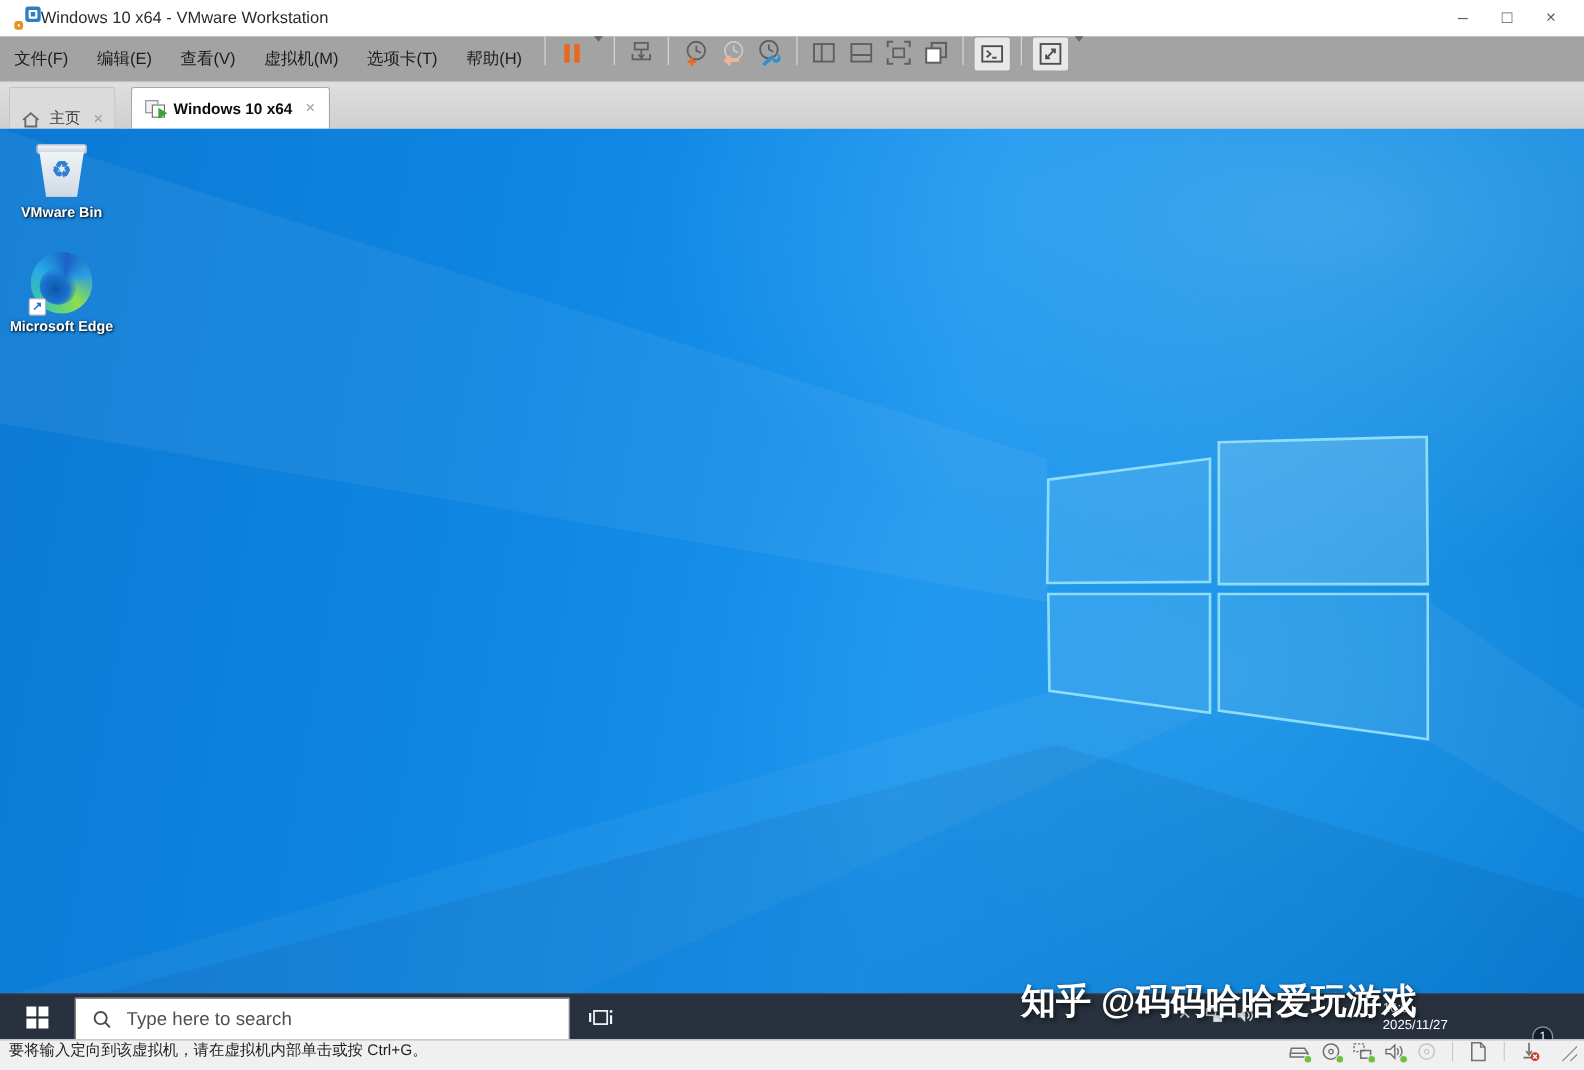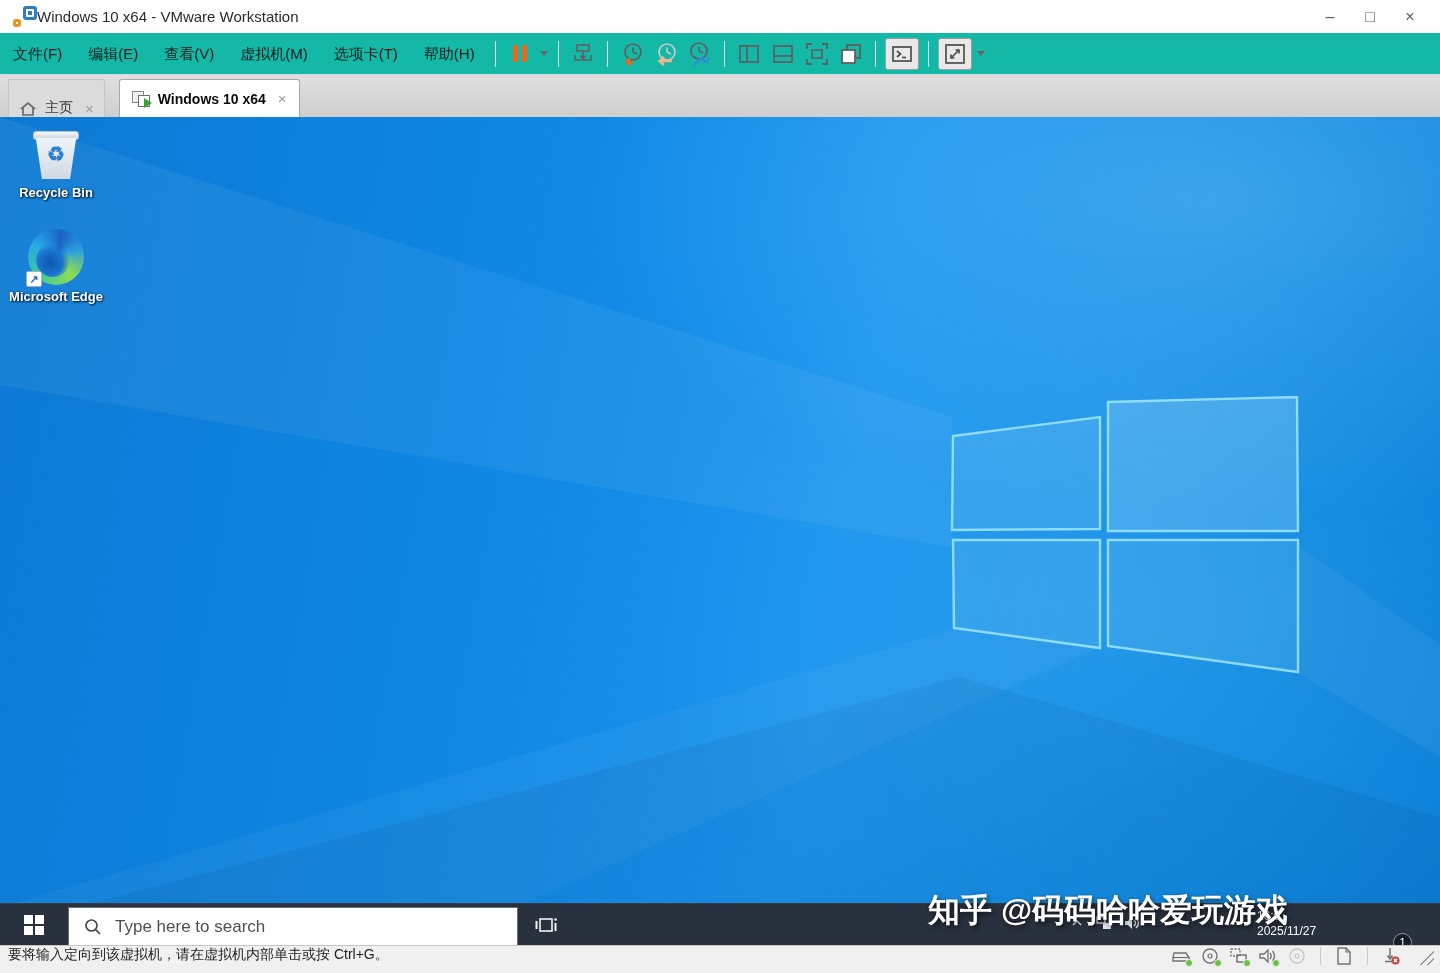--- a/index.html
+++ b/index.html
@@ -11,21 +11,21 @@
   .titlebar { position:absolute; top:0; left:0; right:0; height:33px; background:#fff; display:flex; align-items:center; }
   .app-icon { position:relative; width:24px; height:21px; margin-left:13px; }
   .app-icon .sq-blue { position:absolute; right:0; top:0; width:14px; height:14px; background:#2e7fc2; border-radius:3px; }
   .app-icon .sq-blue::after { content:""; position:absolute; inset:3px; border:2px solid #fff; border-radius:1px; }
   .app-icon .sq-orange { position:absolute; left:0; bottom:0; width:8px; height:8px; border:3.5px solid #e8921d; border-radius:3px; background:#fff; }
   .title-text { font-size:15px; color:#2b2b2b; }
   .win-controls { margin-left:auto; display:flex; align-items:center; margin-right:10px; }
   .win-btn { width:40px; height:28px; display:flex; align-items:center; justify-content:center; color:#5c5c5c; font-size:16px; }
 
   
-  .menubar { position:absolute; top:33px; left:0; right:0; height:42px; background:#14b8a6; border-bottom:1px solid #d8d8d8; display:flex; align-items:center; }
+  .menubar { position:absolute; top:33px; left:0; right:0; height:42px; background:#a3a3a3; border-bottom:1px solid #d8d8d8; display:flex; }
   .menu-item { padding:0 13px; font-size:15px; color:#1c1c1c; line-height:42px; }
   .tb-sep { width:1px; height:26px; background:#dcdcdc; margin:0 7px; }
   .tb-btn { min-width:30px; height:30px; display:flex; align-items:center; justify-content:center; margin:0 2px; }
   .tb-btn.pressed { border:1px solid #9f9f9f; border-radius:3px; background:#e9e9e9; width:34px; height:32px; }
   .pause-bars { display:flex; gap:4px; }
   .pause-bars i { display:block; width:5px; height:17px; background:#e8681c; border-radius:1px; }
   .caret { width:0; height:0; border-left:4px solid transparent; border-right:4px solid transparent; border-top:5px solid #666; margin:0 3px; }
 
   
   .tabbar { position:absolute; top:75px; left:0; right:0; height:42px; background:linear-gradient(#dfdfdf,#cfcfcf); display:flex; align-items:flex-end; }
@@ -242,21 +242,21 @@
       <polygon points="3,144 150,144 150,252 4,232" fill="rgba(200,240,255,0.12)" stroke="#9fe8ff" stroke-width="2.4" stroke-opacity="0.85"></polygon>
       <polygon points="158,144 348,144 348,276 158,250" fill="rgba(200,240,255,0.12)" stroke="#9fe8ff" stroke-width="2.4" stroke-opacity="0.85"></polygon>
     </svg>
 
     <div class="desktop-icon" style="left:4px; top:12px;">
       <div class="bin">
         <div class="bin-rim"></div>
         <div class="bin-body"></div>
         <div class="bin-recycle">♻</div>
       </div>
-      <div>Recycle Bin</div>
+      <div>VMware Bin</div>
     </div>
 
     <div class="desktop-icon" style="left:4px; top:112px;">
       <div class="edge-circle">
         <div class="shortcut-badge">↗</div>
       </div>
       <div>Microsoft Edge</div>
     </div>
 
     <div class="taskbar">

